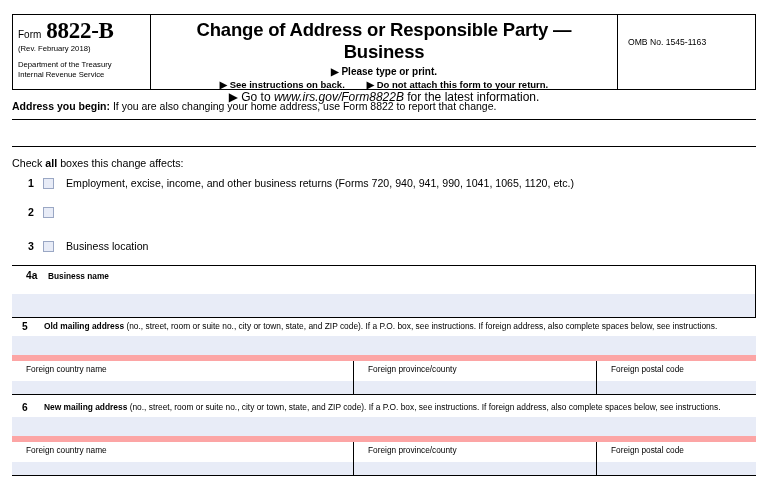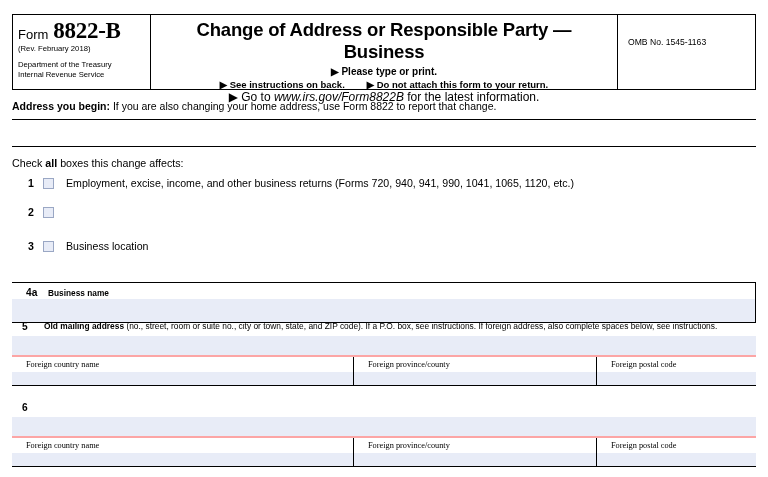--- a/index.html
+++ b/index.html
@@ -38,21 +38,21 @@
     box-sizing: border-box;
     padding: 4px 5px 2px 5px;
     position: relative;
   }
   .form-line {
     display: flex;
     align-items: flex-end;
     gap: 5px;
   }
   .form-word {
-    font-size: 13px;
+    font-size: 10px;
     line-height: 10px;
     padding-bottom: 2px;
   }
   .form-number {
     font-family: "Liberation Serif", serif;
     font-size: 23px;
     font-weight: bold;
     line-height: 23px;
     letter-spacing: -0.3px;
   }
@@ -177,23 +177,23 @@
   }
   .num-row .cbox { margin-right: 12px; }
   .row1 { top: 177px; }
   .row2 { top: 206px; }
   .row3 { top: 240px; }
 
   
   .line4 {
     position: absolute;
     left: 12px;
-    top: 282px;
+    top: 265px;
     width: 744px;
-    height: 41px;
+    height: 53px;
     border-top: 1.5px solid #000;
     border-bottom: 1px solid #000;
     box-sizing: border-box;
     display: flex;
   }
   .l4a {
     flex: 1;
     border-right: 1px solid #000;
     box-sizing: border-box;
     position: relative;
@@ -244,25 +244,24 @@
     padding-right: 6px;
   }
   .instr-body b { font-weight: bold; }
   .addr-fill {
     height: 19px;
     background: #e8ecf7;
     margin-top: 4px;
   }
   .foreign-row {
     display: flex;
-    border-top: 2px solid #fca5a5;
+    border-top: 6px solid #fca5a5;
     border-bottom: 1px solid #000;
     box-sizing: border-box;
-    height: 31px;
-    font-family: Liberation Serif, serif;
+    height: 40px;
   }
   .fcell {
     box-sizing: border-box;
     border-right: 1px solid #000;
     position: relative;
     overflow: hidden;
   }
   .fcell:last-child { border-right: none; }
   .fcell .flabel {
     font-size: 8.3px;
@@ -376,20 +375,23 @@
       <div class="fcell fc3">
         <div class="flabel">Foreign postal code</div>
         <div class="ffill"></div>
       </div>
     </div>
   </div>
 
   <div class="instr-block blk6">
     <div class="instr-text">
       <span class="cell-num">6</span>
+      <span class="instr-body">
+        <b>New mailing address</b><span> (no., street, room or suite no., city or town, state, and ZIP code). If a P.O. box, see instructions. If foreign address, also complete spaces below, see instructions.</span>
+      </span>
     </div>
     <div class="addr-fill"></div>
     <div class="foreign-row">
       <div class="fcell fc1">
         <div class="flabel">Foreign country name</div>
         <div class="ffill"></div>
       </div>
       <div class="fcell fc2">
         <div class="flabel">Foreign province/county</div>
         <div class="ffill"></div>

